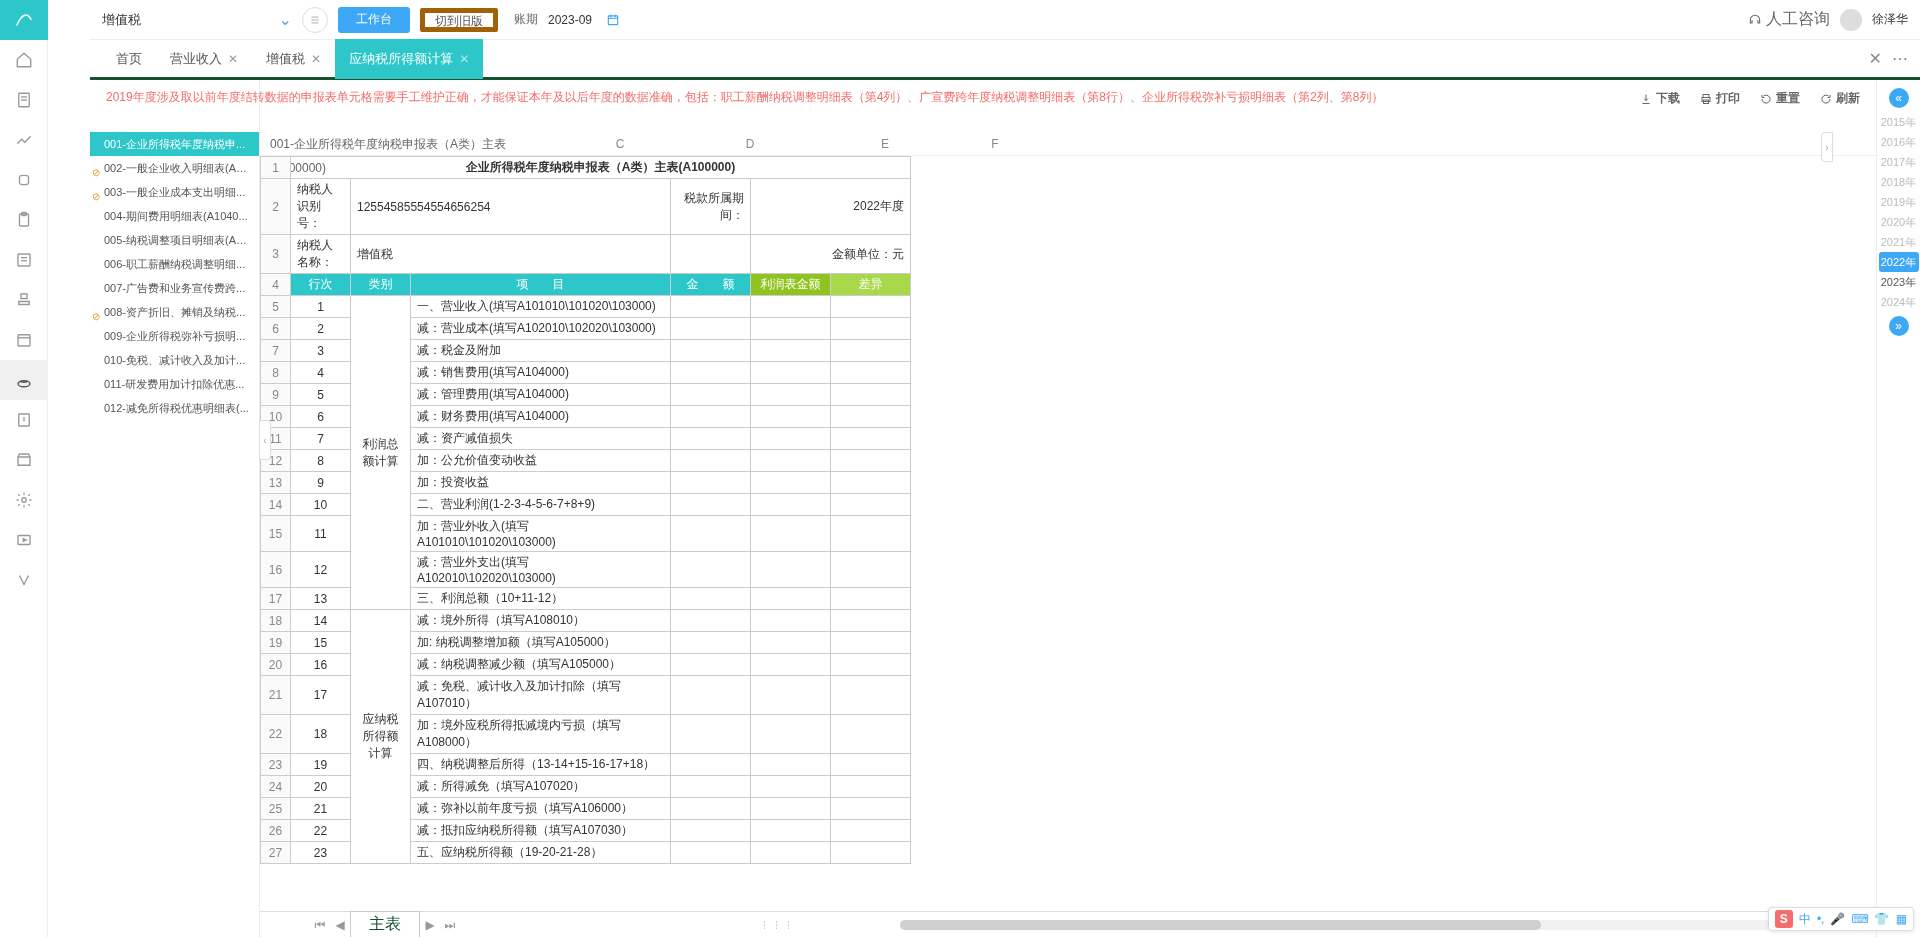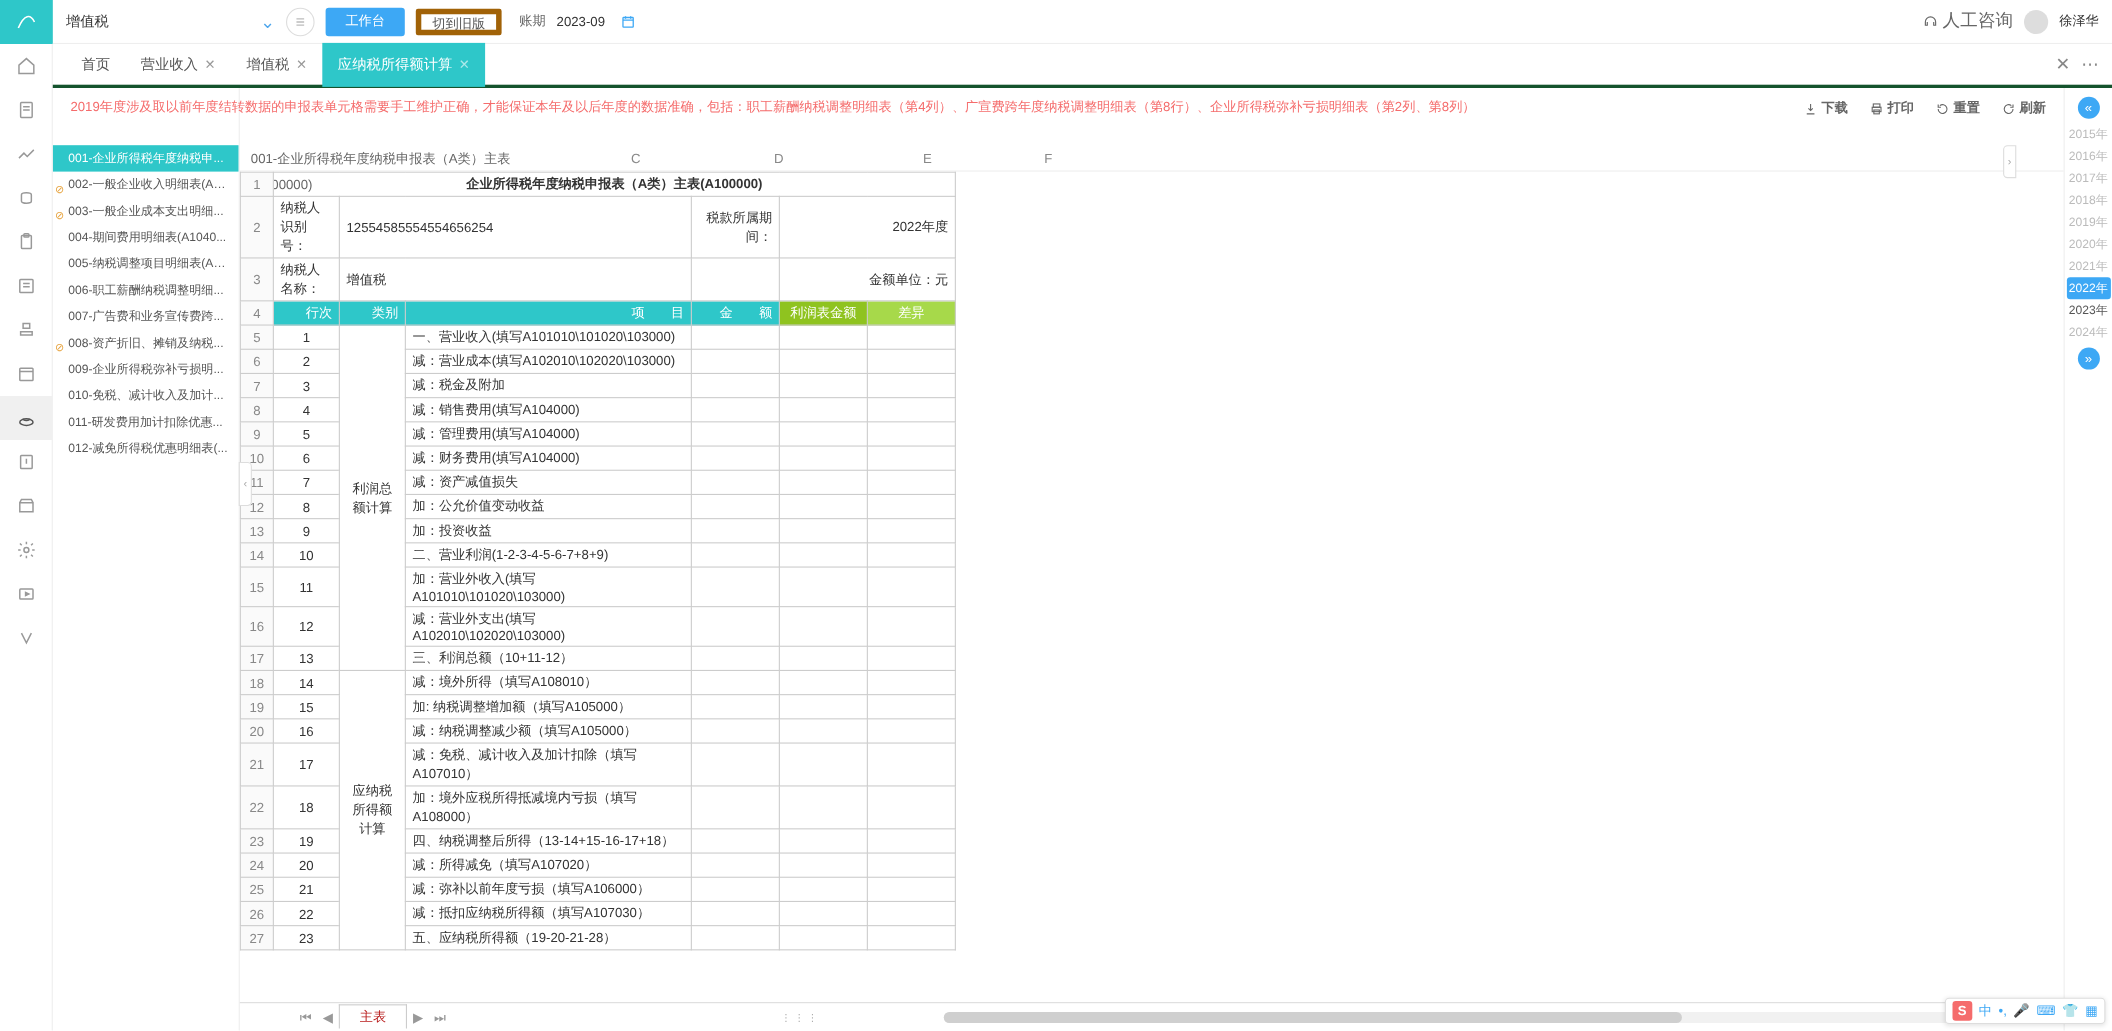--- a/index.html
+++ b/index.html
@@ -1,17 +1,17 @@
 <!DOCTYPE html>
 <html><head>
 <meta charset="utf-8">
 <style>
 * { margin: 0; padding: 0; box-sizing: border-box; }
 body { font-family: "Microsoft YaHei", Arial, sans-serif; font-size: 12px; color: #333; background: #fff; overflow: hidden; }
-.app { display: flex; height: 100vh; }
+.app { display: flex; height: 100vh; gap: 42px; }
 .leftbar { width: 48px; background: #fff; border-right: 1px solid #eee; display: flex; flex-direction: column; align-items: center; padding-top: 0; }
 .leftbar-logo { width: 48px; height: 40px; background: #2EC7C9; display: flex; align-items: center; justify-content: center; }
 .leftbar-item { width: 48px; height: 40px; display: flex; align-items: center; justify-content: center; color: #999; cursor: pointer; }
 .leftbar-item.active { color: #555; background: #f0f0f0; }
 .main { flex: 1; display: flex; flex-direction: column; min-width: 0; }
 .topbar { height: 40px; display: flex; align-items: center; padding: 0 12px; border-bottom: 1px solid #eee; gap: 10px; }
 .company-select { display: flex; align-items: center; gap: 6px; width: 190px; color: #333; font-size: 13px; cursor: pointer; }
 .chevron { color: #4EA6EC; font-size: 16px; }
 .circle-icon { width: 26px; height: 26px; border: 1px solid #ddd; border-radius: 50%; display: flex; align-items: center; justify-content: center; color: #bbb; cursor: pointer; }
 .btn-primary { background: #3DA8F5; color: #fff; border: none; height: 26px; padding: 0 18px; border-radius: 3px; cursor: pointer; font-size: 12px; }
@@ -39,29 +39,29 @@
 .sheet-area { flex: 1; padding-top: 52px; display: flex; flex-direction: column; min-width: 0; position: relative; }
 .collapse-handle { position: absolute; left: -1px; top: 340px; width: 12px; height: 40px; background: #fff; border: 1px solid #ddd; border-radius: 0 4px 4px 0; display: flex; align-items: center; justify-content: center; color: #aaa; cursor: pointer; z-index: 3; font-size: 10px; }
 .expand-handle-right { position: absolute; right: 43px; top: 52px; width: 12px; height: 30px; background: #fff; border: 1px solid #ddd; border-radius: 4px 0 0 4px; display: flex; align-items: center; justify-content: center; color: #aaa; cursor: pointer; z-index: 3; font-size: 10px; }
 .sheet-crumb { height: 24px; line-height: 24px; padding: 0 10px; font-size: 12px; color: #666; border-bottom: 1px solid #eee; display: flex; gap: 40px; }
 .col-letter { color: #888; text-align: center; }
 .sheet-scroll { flex: 1; overflow: auto; }
 table.sheet { border-collapse: collapse; table-layout: fixed; }
 table.sheet td, table.sheet th { border: 1px solid #ccc; font-size: 12px; padding: 2px 6px; height: 20px; vertical-align: middle; }
 .rownum { width: 30px; text-align: center; color: #888; background: #fafafa; font-weight: normal; }
 .title-row td { text-align: center; font-size: 15px; font-weight: bold; height: 28px; }
-.hdr { background: #2EC7C9; color: #fff; text-align: right; font-weight: normal; }
+.hdr { background: #2EC7C9; color: #fff; text-align: center; font-weight: normal; }
 .hdr2 { background: #8FC31F; color: #fff; text-align: center; }
 .hdr3 { background: #A7D94A; color: #fff; text-align: center; }
 .txt-r { text-align: right; }
 .txt-c { text-align: center; }
 .sheet-footer { height: 26px; border-top: 1px solid #ddd; display: flex; align-items: center; position: relative; }
 .sheet-tab-strip { display: flex; align-items: center; padding-left: 50px; }
 .sheet-tab-nav { width: 20px; text-align: center; color: #999; cursor: pointer; }
-.sheet-tab { padding: 2px 18px; background: #fff; border: 1px solid #ccc; border-bottom: none; color: #b91c1c; cursor: pointer; font-size: 12px; margin-top: -1px; }
+.sheet-tab { padding: 2px 18px; background: #fff; border: 1px solid #ccc; border-bottom: none; color: #14532d; cursor: pointer; font-size: 16px; margin-top: -1px; }
 .scroll-dots { margin-left: 300px; color: #aaa; letter-spacing: 3px; font-size: 9px; }
 .hscroll { position: absolute; left: 640px; right: 60px; height: 10px; background: #f1f1f1; border-radius: 5px; }
 .hscroll-thumb { position: absolute; left: 0; width: 70%; height: 10px; background: #cfcfcf; border-radius: 5px; }
 .yearbar { width: 44px; border-left: 1px solid #eee; display: flex; flex-direction: column; align-items: center; padding-top: 8px; gap: 4px; }
 .year-btn { width: 40px; height: 20px; line-height: 20px; text-align: center; font-size: 11px; color: #bbb; cursor: pointer; border-radius: 3px; }
 .year-btn.cur { background: #3DA8F5; color: #fff; }
 .year-btn.avail { color: #555; }
 .year-circ { width: 20px; height: 20px; border-radius: 50%; background: #3DA8F5; color: #fff; display: flex; align-items: center; justify-content: center; cursor: pointer; font-size: 12px; }
 .ime-widget { position: fixed; right: 6px; bottom: 6px; display: flex; align-items: center; gap: 6px; background: #fff; border: 1px solid #ddd; border-radius: 4px; padding: 2px 6px; box-shadow: 0 1px 4px rgba(0,0,0,.1); font-size: 12px; }
 .ime-widget .s { width: 18px; height: 18px; background: #F56C6C; color: #fff; border-radius: 3px; display: flex; align-items: center; justify-content: center; font-weight: bold; }

